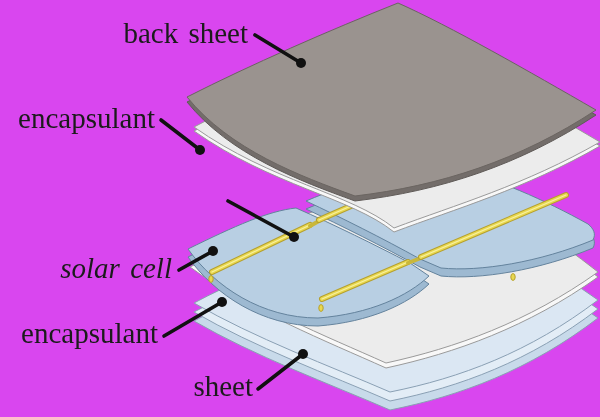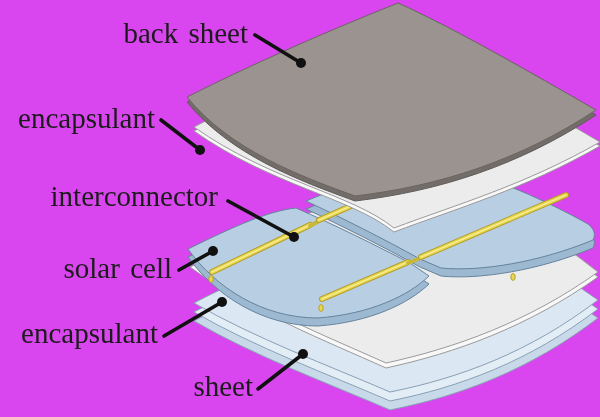--- a/index.html
+++ b/index.html
@@ -82,18 +82,17 @@
     <circle cx="213" cy="251" r="5" stroke="none"></circle>
     <line x1="164" y1="336" x2="222" y2="302"></line>
     <circle cx="222" cy="302" r="5" stroke="none"></circle>
     <line x1="258" y1="389" x2="303" y2="354"></line>
     <circle cx="303" cy="354" r="5" stroke="none"></circle>
   </g>
 </svg>
 
   <div class="lbl" style="right:352px;top:19px;">back sheet</div>
   <div class="lbl" style="right:445px;top:104px;">encapsulant</div>
-  <div class="lbl" style="right:382px;top:182px;">interconnector</div>
-  <div class="lbl" style="right:428px;top:254px;">solar cell</div>
+  <div class="lbl" style="right:428px;top:254px;font-style:italic;">solar cell</div>
   <div class="lbl" style="right:442px;top:319px;">encapsulant</div>
   <div class="lbl" style="right:347px;top:372px;">sheet</div>
 
 </div>
 
 </body></html>

